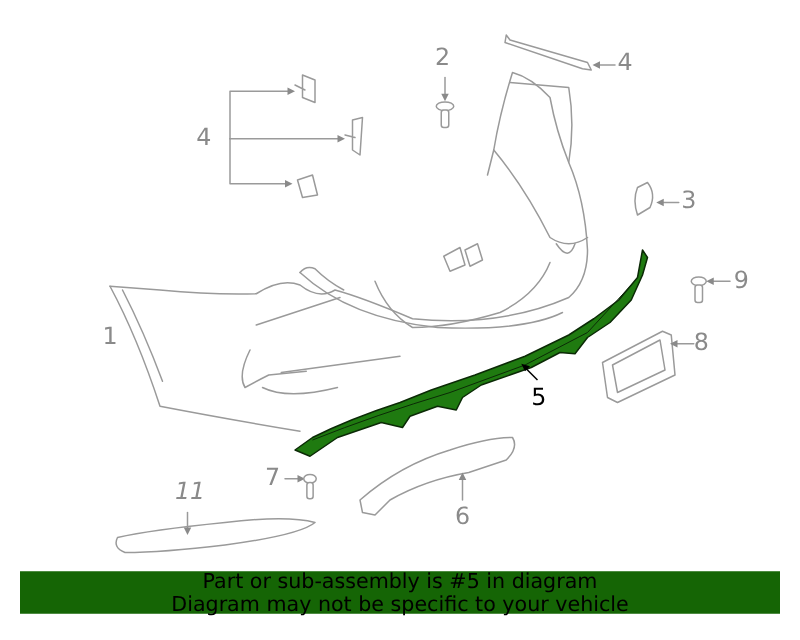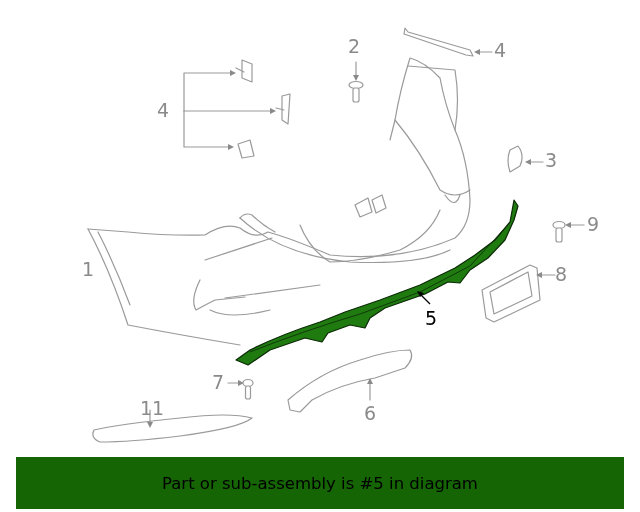--- a/index.html
+++ b/index.html
@@ -1,21 +1,21 @@
 <!DOCTYPE html>
 <html><head>
 <meta charset="utf-8">
 <style>
   html, body { margin:0; padding:0; background:#ffffff; }
   body { width:640px; height:512px; position:relative; overflow:hidden;
          font-family:"DejaVu Sans", sans-serif; }
   #diagram { position:absolute; left:0; top:0; width:640px; height:455px; }
   .callout { position:absolute; font-size:19px; color:#8a8a8a; line-height:1; }
   .callout.active { color:#000000; }
-  #banner { position:absolute; left:16px; top:457px; width:608px; height:52px;
+  #banner { position:absolute; left:16px; top:457px; width:608px; height:34px;
             background:#156505; display:flex; flex-direction:column;
             align-items:center; justify-content:center; }
   #banner span { font-size:16.5px; line-height:19px; color:#000000; }
   svg .ln { fill:none; stroke:#9a9a9a; stroke-width:1.2; stroke-linejoin:round; stroke-linecap:round; }
   svg .lnf { fill:#ffffff; stroke:#9a9a9a; stroke-width:1.2; stroke-linejoin:round; }
   svg .ar { fill:#8a8a8a; }
   svg .part5 { fill:#1f7a10; stroke:#0b2a06; stroke-width:1.2; stroke-linejoin:round; }
 </style>
 </head>
 <body>
@@ -113,18 +113,19 @@
   <span class="callout" style="left:82px;top:260px;">1</span>
   <span class="callout" style="left:348px;top:37px;">2</span>
   <span class="callout" style="left:545px;top:151px;">3</span>
   <span class="callout" style="left:494px;top:41px;">4</span>
   <span class="callout active" style="left:425px;top:309px;">5</span>
   <span class="callout" style="left:364px;top:404px;">6</span>
   <span class="callout" style="left:212px;top:373px;">7</span>
   <span class="callout" style="left:555px;top:265px;">8</span>
   <span class="callout" style="left:587px;top:215px;">9</span>
   <span class="callout" style="left:157px;top:101px;">4</span>
-  <span class="callout" style="left:140px;top:399px;">11</span>
+  <span class="callout" style="left:140px;top:384px;font-style:italic;">11</span>
 </div>
 
 <div id="banner">
   <span>Part or sub-assembly is #5 in diagram</span>
+  <span>Diagram may not be specific to your vehicle</span>
 </div>
 
 </body></html>

